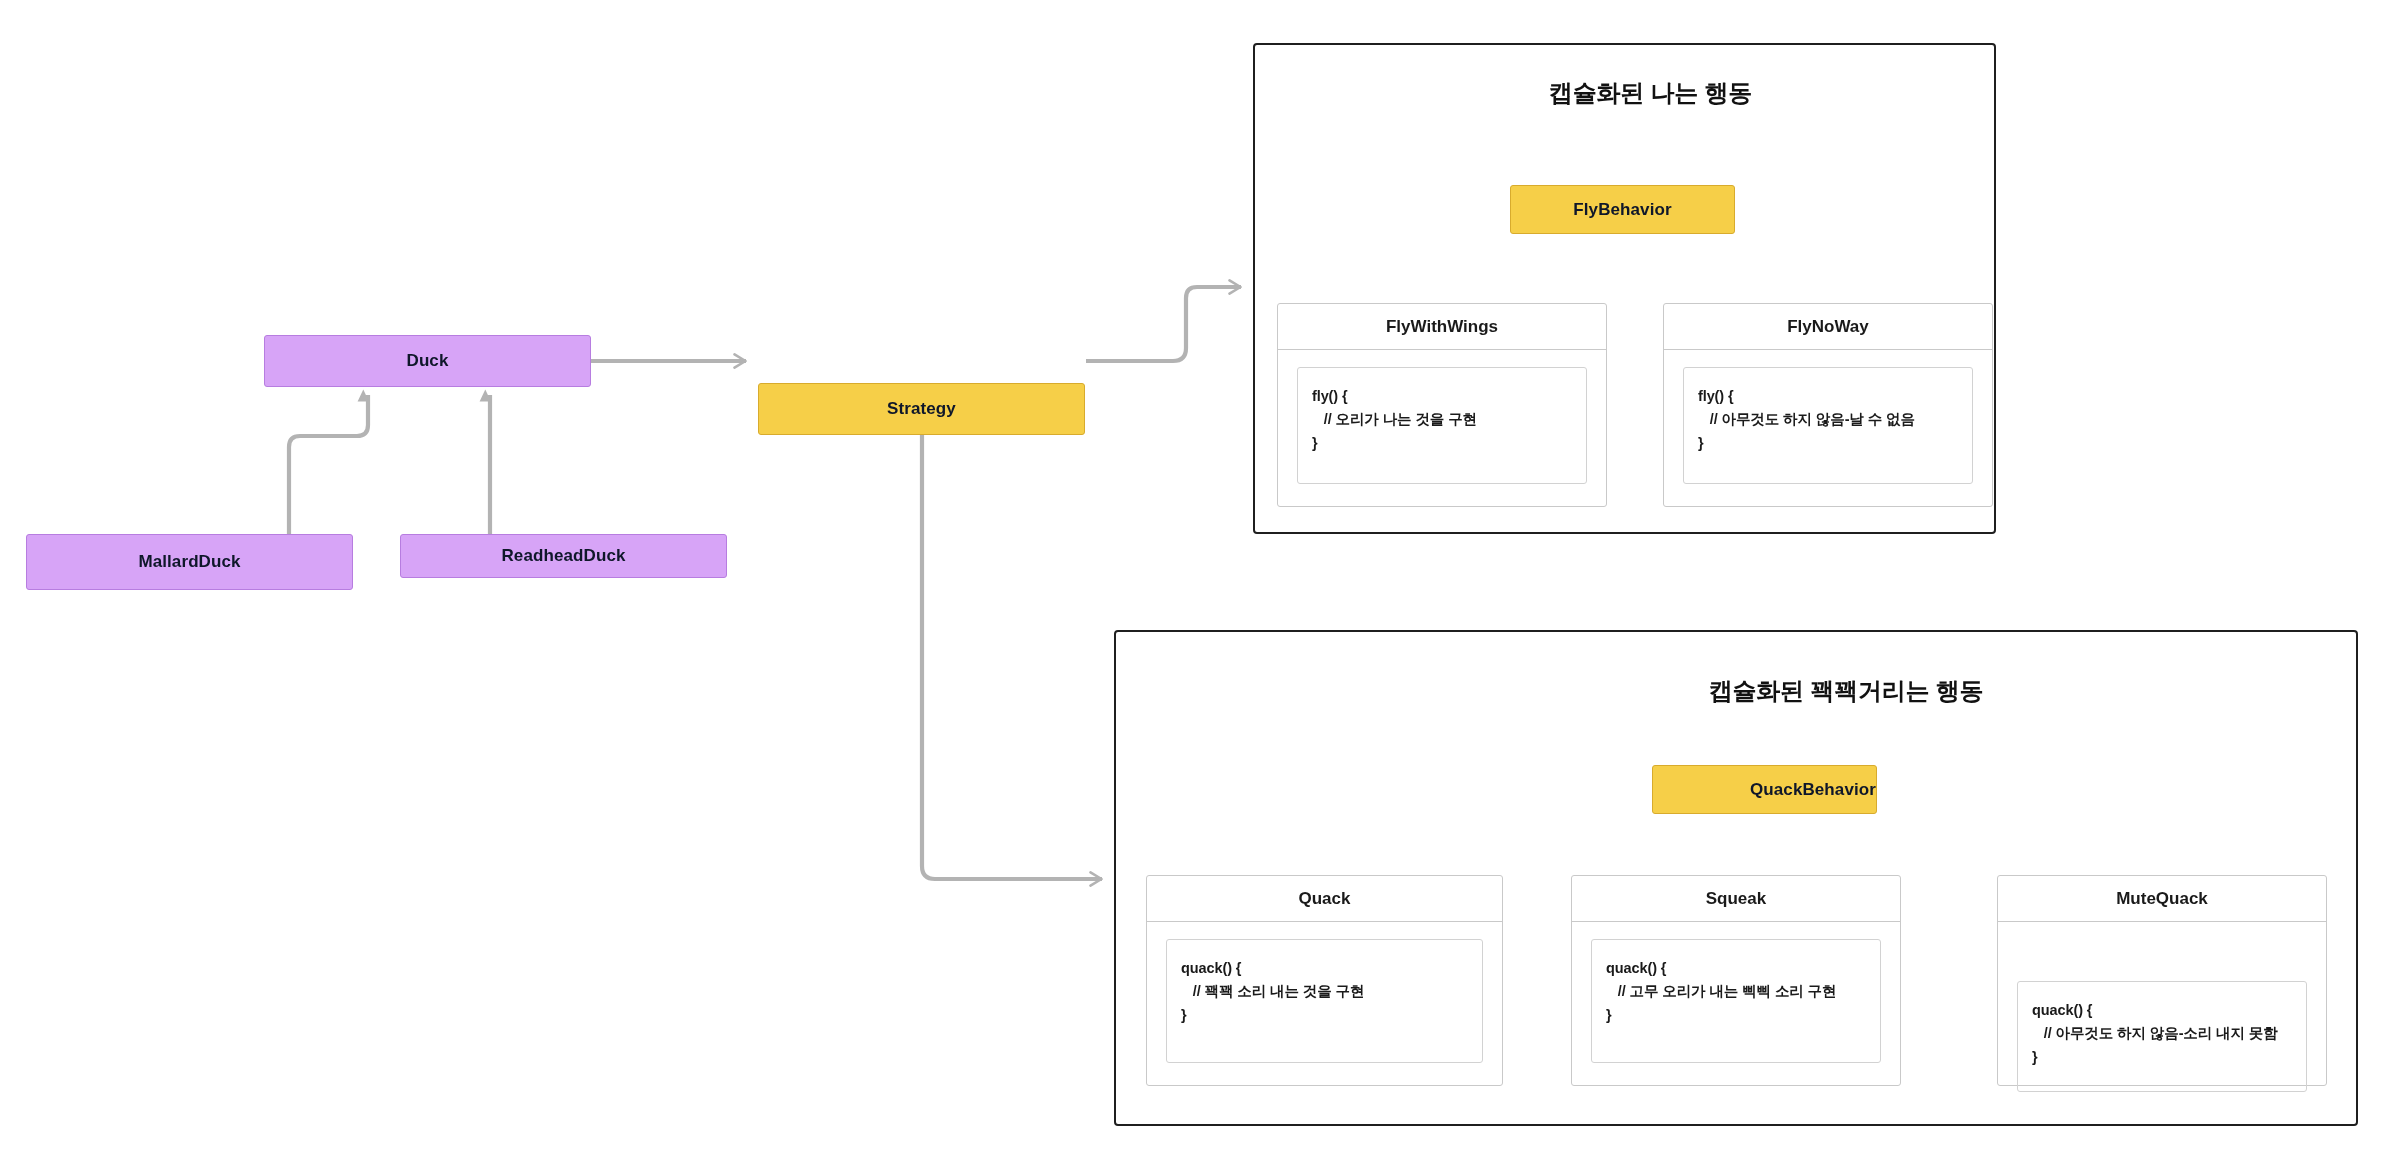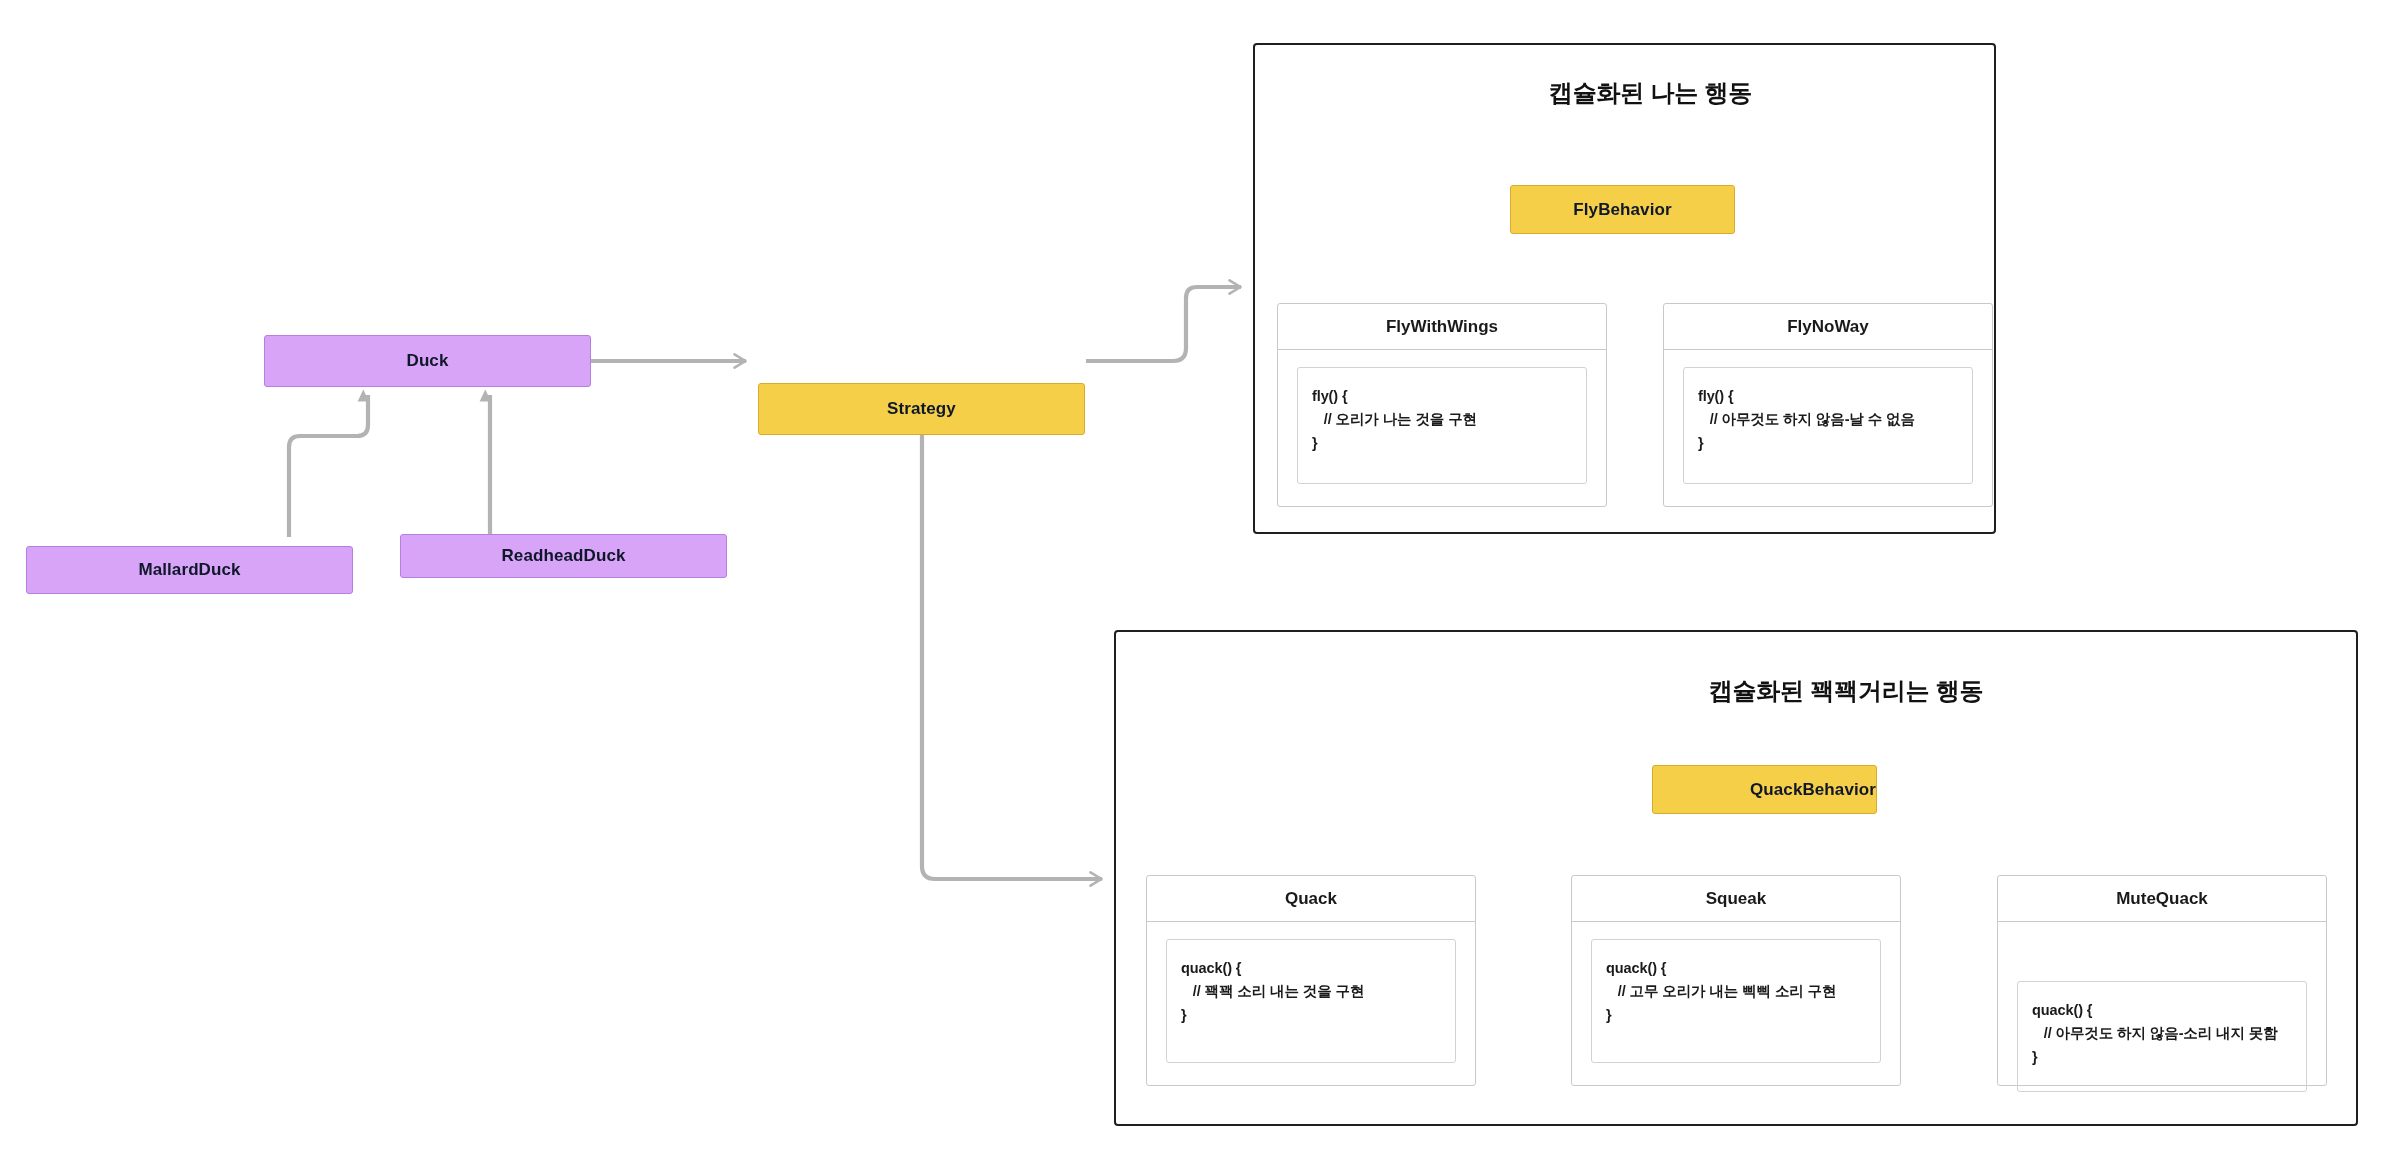--- a/index.html
+++ b/index.html
@@ -152,21 +152,21 @@
       <path d="M 1310,875 L 1310,805 Q 1310,794 1321,794 L 1617,794" marker-end="url(#solidTri)"></path>
       <path d="M 1737,875 L 1737,823" marker-end="url(#solidTriUp)"></path>
       <path d="M 2162,875 L 2162,805 Q 2162,794 2151,794 L 1872,794" marker-end="url(#solidTri)"></path>
     </g>
   </svg>
 
   <div class="node node-purple" style="left:264px; top:335px; width:327px; height:52px;">
     <span>Duck</span>
   </div>
 
-  <div class="node node-purple" style="left:26px; top:534px; width:327px; height:48px;margin-top:12px;">
+  <div class="node node-purple" style="left:26px; top:534px; width:327px; height:56px;">
     <span>MallardDuck</span>
   </div>
 
   <div class="node node-purple" style="left:400px; top:534px; width:327px; height:44px;">
     <span>ReadheadDuck</span>
   </div>
 
   <div class="node node-yellow" style="left:758px; top:335px; width:327px; height:52px;margin-top:48px;">
     <span>Strategy</span>
   </div>
@@ -198,21 +198,21 @@
   </div>
 
   <div class="panel" style="left:1114px; top:630px; width:1244px; height:496px;">
   </div>
   <div class="panel-title" style="left:1114px; top:675px; width:1412px;">캡슐화된 꽥꽥거리는 행동</div>
 
   <div class="node node-yellow" style="left:1652px; top:765px; width:225px; height:49px;justify-content:flex-end;">
     <span>QuackBehavior</span>
   </div>
 
-  <div class="uml" style="left:1146px; top:875px; width:330px; height:211px;">
+  <div class="uml" style="left:1146px; top:875px; width:357px; height:211px;">
     <div class="uml-header">Quack</div>
     <div class="uml-body">
       <div class="uml-code">quack() {
    // 꽥꽥 소리 내는 것을 구현
 }</div>
     </div>
   </div>
 
   <div class="uml" style="left:1571px; top:875px; width:330px; height:211px;">
     <div class="uml-header">Squeak</div>

